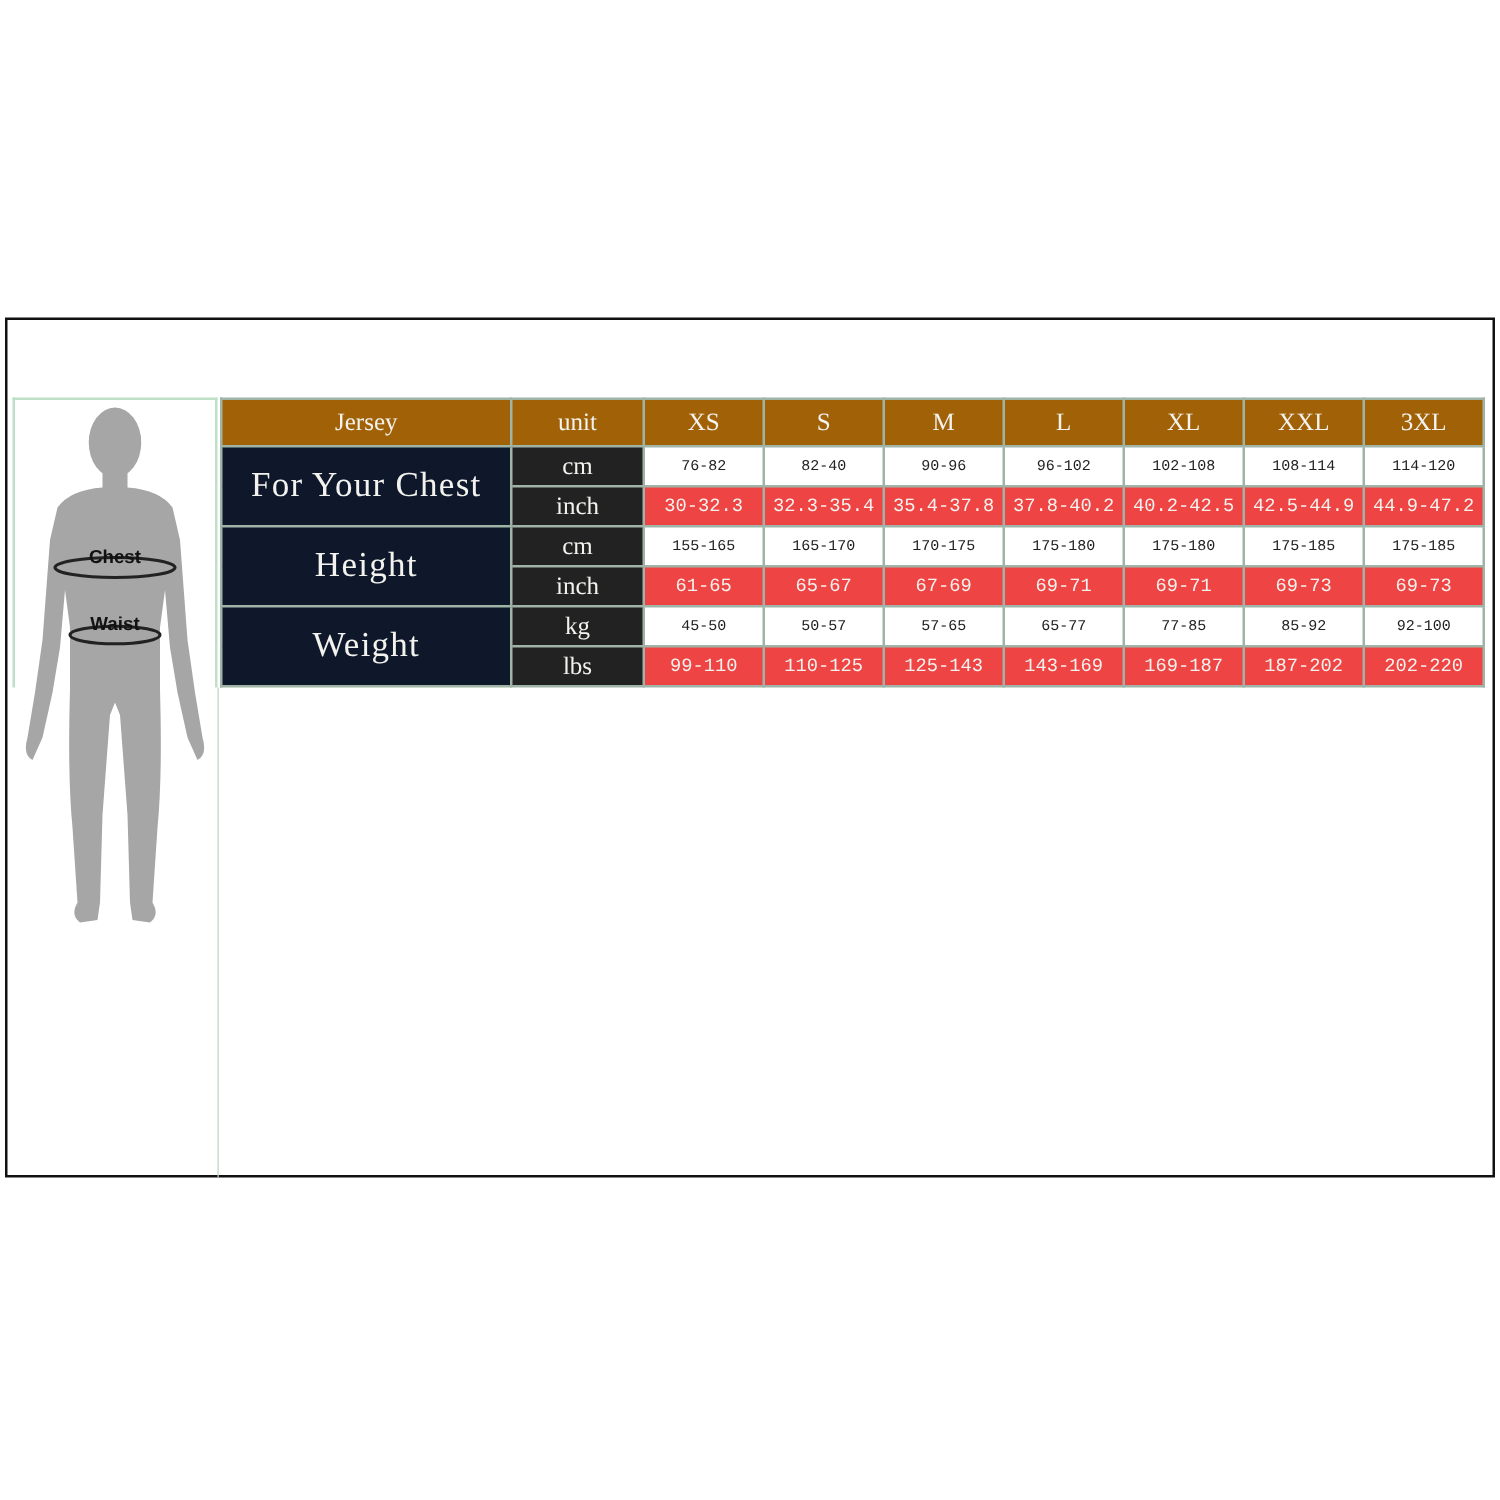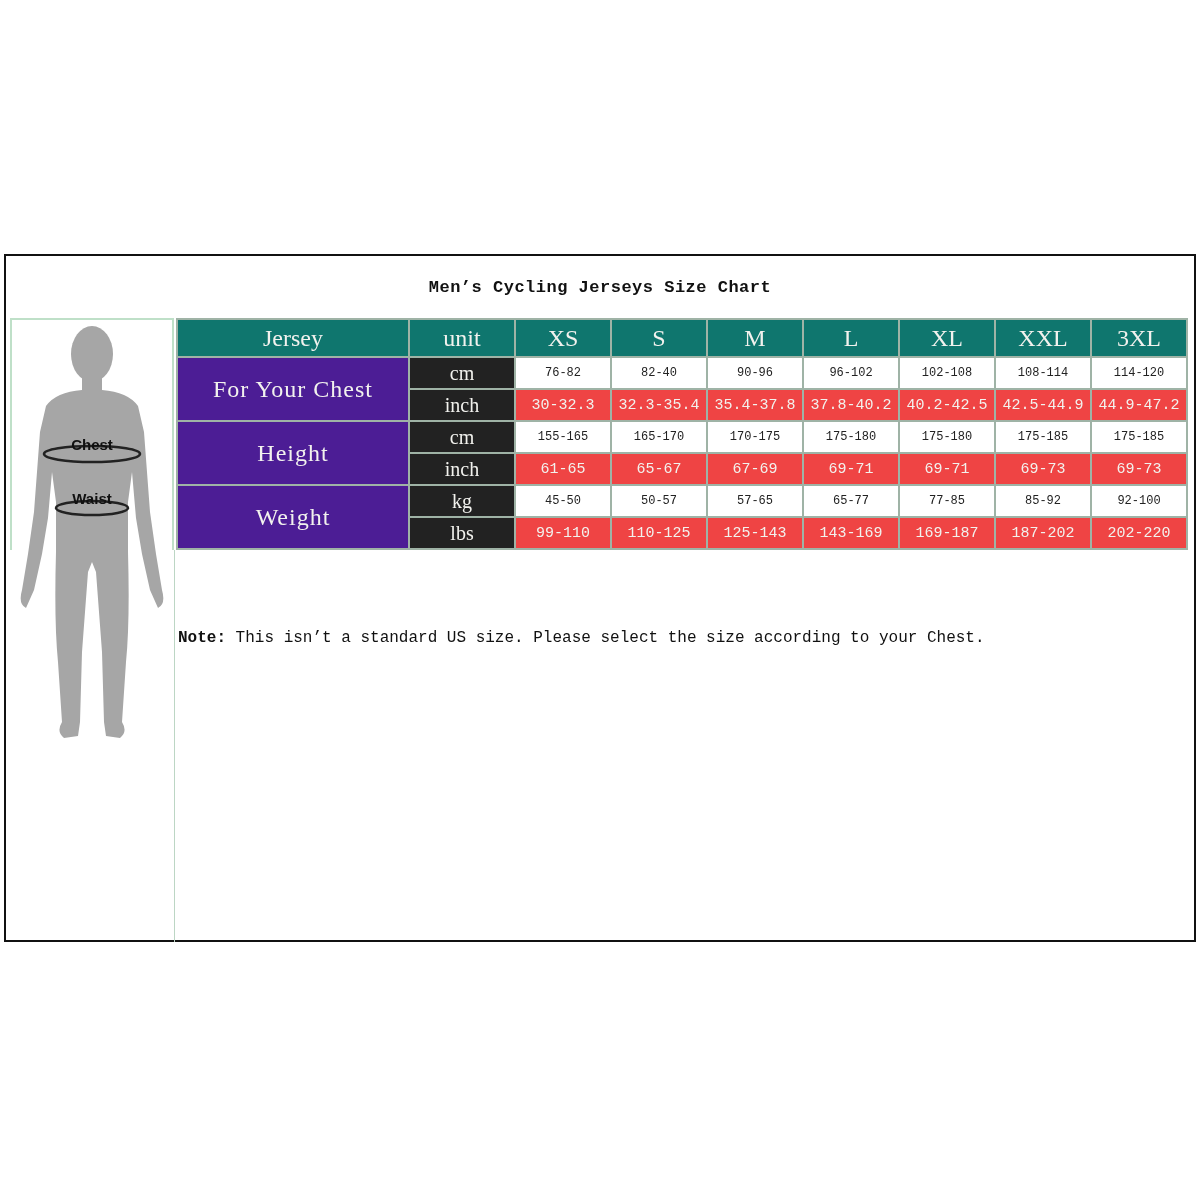--- a/index.html
+++ b/index.html
@@ -4,34 +4,33 @@
 <style>
   html, body { margin: 0; padding: 0; background: #ffffff; }
   body { width: 1200px; height: 1200px; position: relative; overflow: hidden; font-family: "Liberation Serif", "DejaVu Serif", serif; }
   .frame { position: absolute; left: 4px; top: 254px; width: 1192px; height: 688px; border: 2px solid #111; box-sizing: border-box; background: #fff; }
   .title { position: absolute; left: 0; right: 0; top: 22px; text-align: center; font-family: "Liberation Mono", "DejaVu Sans Mono", monospace; font-weight: bold; font-size: 17px; color: #111; letter-spacing: 0.5px; }
   .figure-panel { position: absolute; left: 4px; top: 62px; width: 164px; height: 232px; background: #fff; border: 2px solid #bfe0c8; border-bottom: none; box-sizing: border-box; }
   .figure-line { position: absolute; left: 168px; top: 294px; width: 1px; height: 392px; background: #bcd6c4; }
   .body-svg { position: absolute; left: 10px; top: 66px; }
   .size-table { position: absolute; left: 170px; top: 62px; border-collapse: collapse; }
   .size-table td { border: 2px solid #9fb3a6; text-align: center; padding: 0; height: 30px; }
-  .hdr { background: #0f766e; color: #f2f2ee; font-size: 24px; }
-  .rowlabel { background: #4c1d95; color: #f2f2ee; font-size: 24px; letter-spacing: 1px; }
+  .hdr { background: #a16207; color: #f2f2ee; font-size: 20px; }
+  .rowlabel { background: #0f172a; color: #f2f2ee; font-size: 28px; letter-spacing: 1px; }
   .unit { background: #222; color: #f2f2ee; font-size: 20px; line-height: 24px; }
   .light { background: #ffffff; color: #222; font-family: "Liberation Mono", "DejaVu Sans Mono", monospace; font-size: 12px; }
   .dark { background: #ef4444; color: #f2f2ee; font-family: "Liberation Mono", "DejaVu Sans Mono", monospace; font-size: 15px; font-weight: normal; }
   .notes { position: absolute; left: 172px; top: 320px; font-family: "Liberation Mono", "DejaVu Sans Mono", monospace; font-size: 16px; color: #111; line-height: 25px; white-space: pre; }
   .notes .b { font-weight: bold; }
   .notes .line { height: 25px; }
 </style>
 </head>
 <body>
 
 <div class="frame">
-  <div class="title">Men’s Cycling Jerseys Size Chart</div>
 
   <div class="figure-panel"></div>
   <div class="figure-line"></div>
 
   <svg class="body-svg" width="160" height="430" viewBox="0 0 160 430">
     <g fill="#a6a6a6">
       <ellipse cx="76" cy="32" rx="21" ry="28"></ellipse>
       <rect x="66" y="55" width="20" height="16"></rect>
       <path d="M30 84 Q40 70 66 68 L86 68 Q112 70 122 84 L128 110 L134 190 L140 232 L146 268 Q150 282 142 286 L134 268 L126 232 L120 196 L116 150 L112 180 L112 230 Q114 300 110 340 L106 400 Q112 410 104 416 L90 414 L88 400 L86 330 L80 250 L76 240 L72 250 L66 330 L64 400 L62 414 L48 416 Q40 410 46 400 L42 340 Q38 300 40 230 L40 180 L36 150 L32 196 L26 232 L18 268 L10 286 Q2 282 6 268 L12 232 L18 190 L24 110 Z"></path>
     </g>
@@ -117,21 +116,20 @@
       <td class="dark">125-143</td>
       <td class="dark">143-169</td>
       <td class="dark">169-187</td>
       <td class="dark">187-202</td>
       <td class="dark">202-220</td>
     </tr>
   </tbody>
     </table>
 
   <div class="notes">
-    <div class="line"><span class="b">Note:</span><span> This isn’t a standard US size. Please select the size according to your Chest.</span></div>
     <div class="line"></div>
     <div class="line"></div>
     
     
     
     
     
     
   </div>
 </div>

